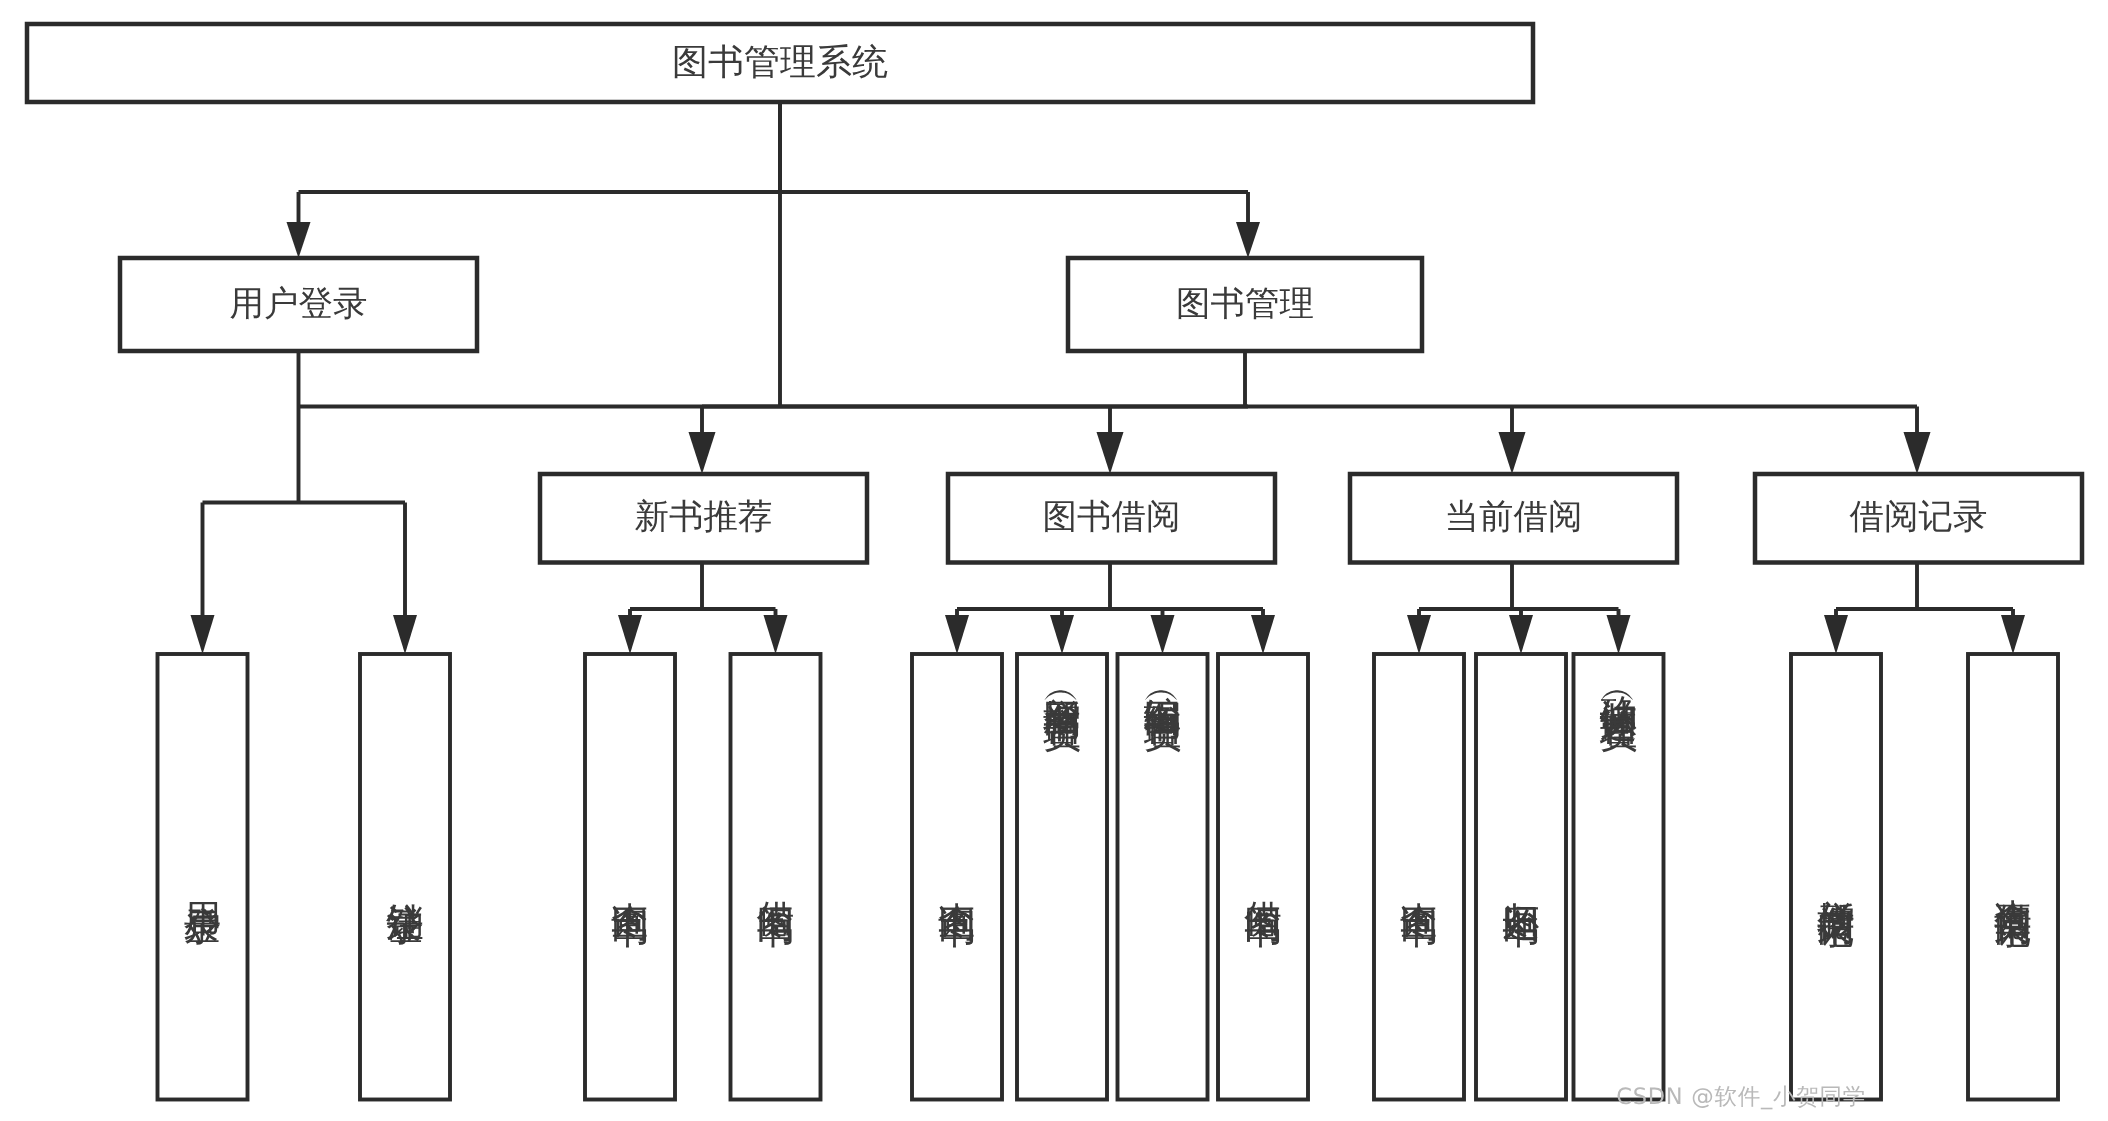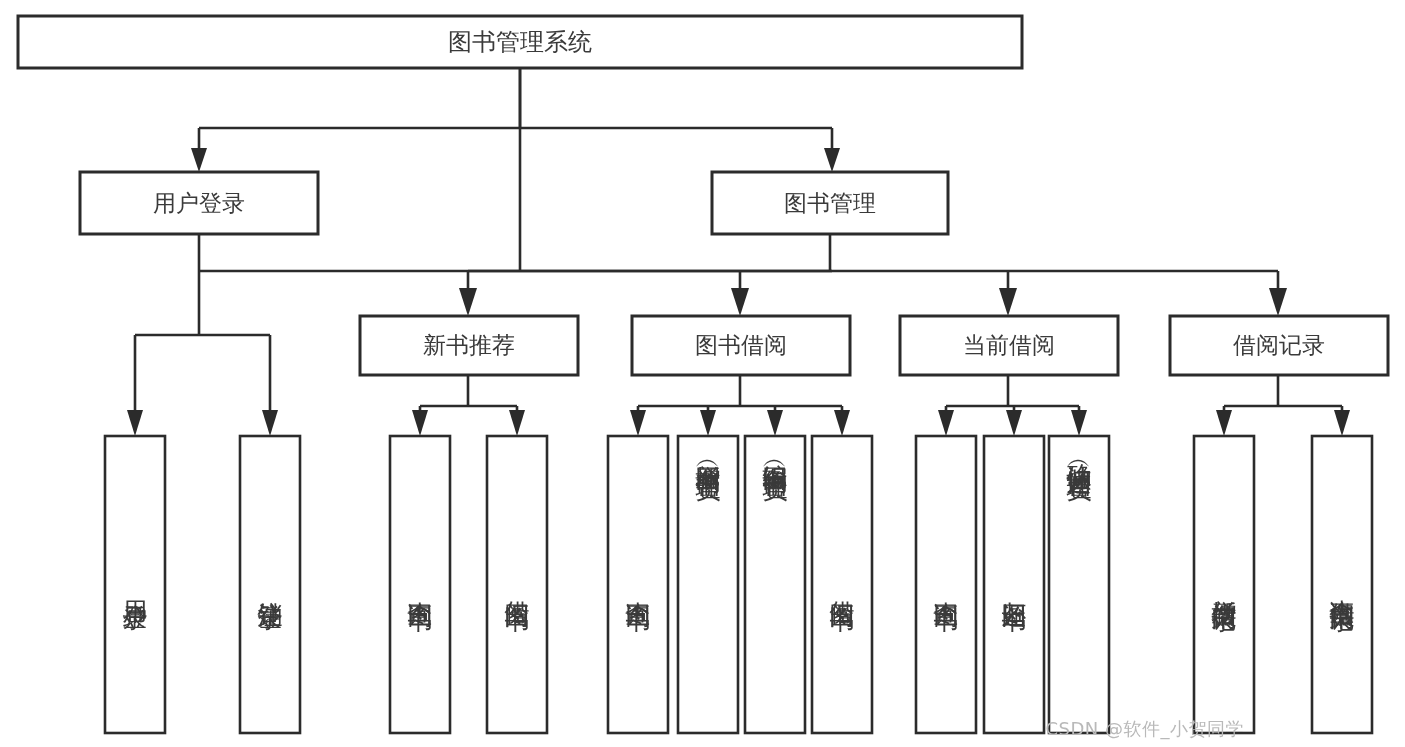--- a/index.html
+++ b/index.html
@@ -74,21 +74,21 @@
     writing-mode: vertical-rl;
     text-orientation: upright;
     letter-spacing: 2px;
     white-space: nowrap;
   }
   .watermark {
     position: absolute;
     right: 8px;
     bottom: 6px;
     font-family: "DejaVu Sans", "Liberation Sans", sans-serif;
-    font-size: 18px;
+    font-size: 15px;
     color: #b9b9b9;
     white-space: nowrap;
     letter-spacing: 0.5px;
   }
 </style>
 </head>
 <body>
 
 <div id="diagram-root">
 

